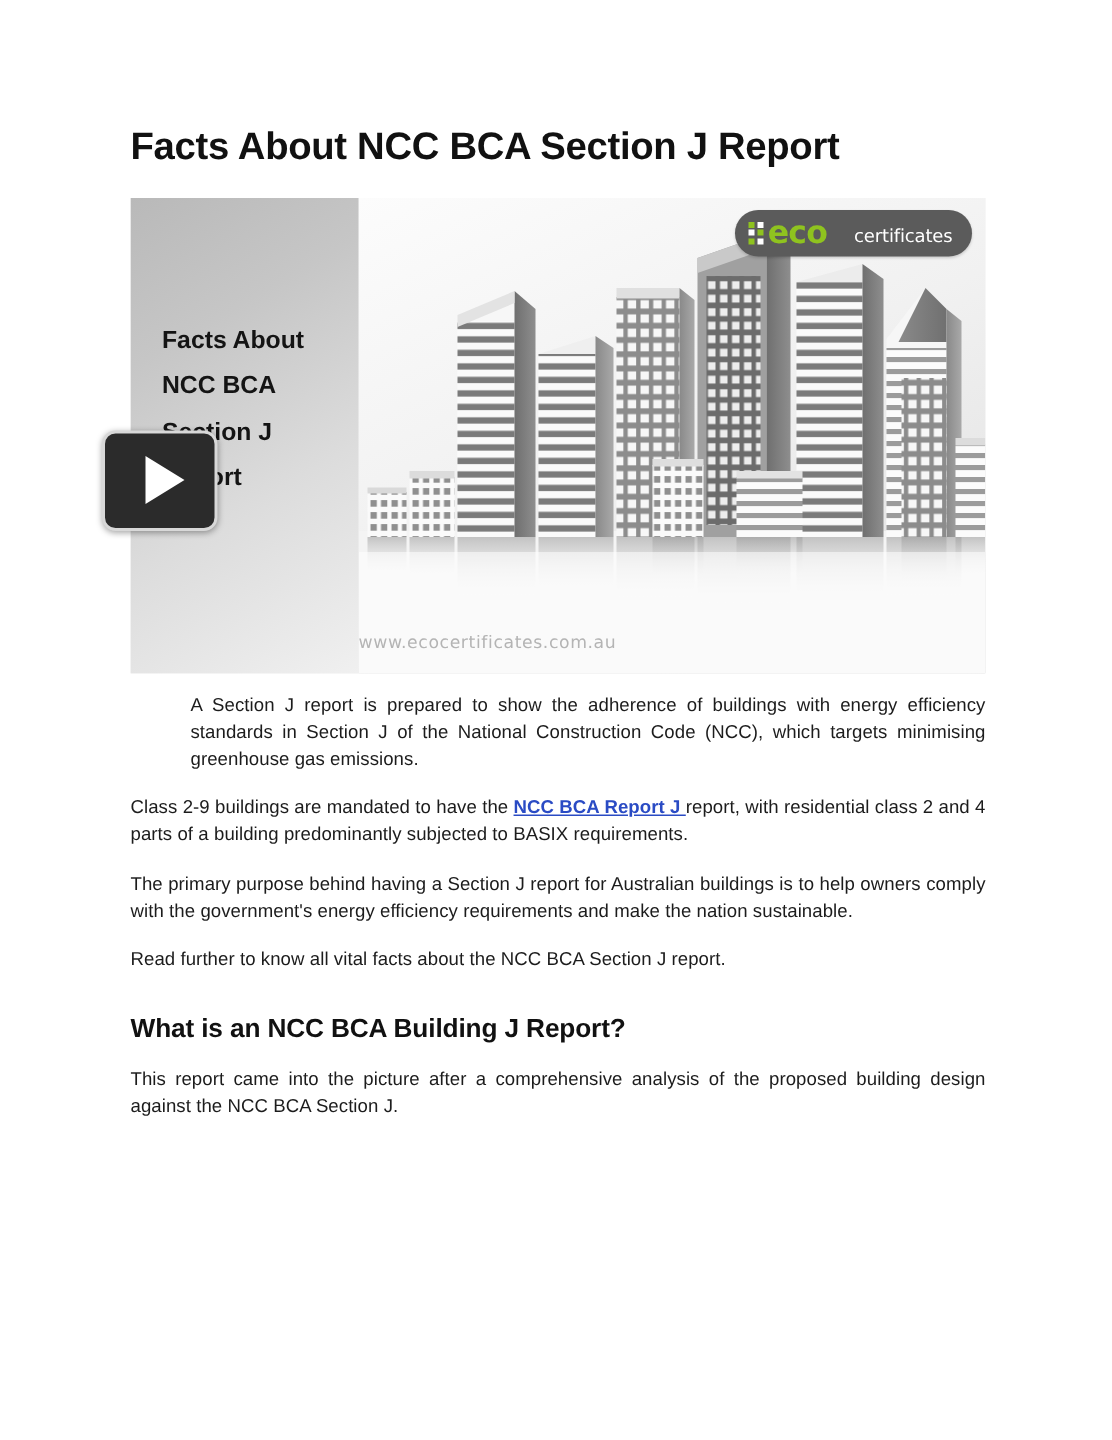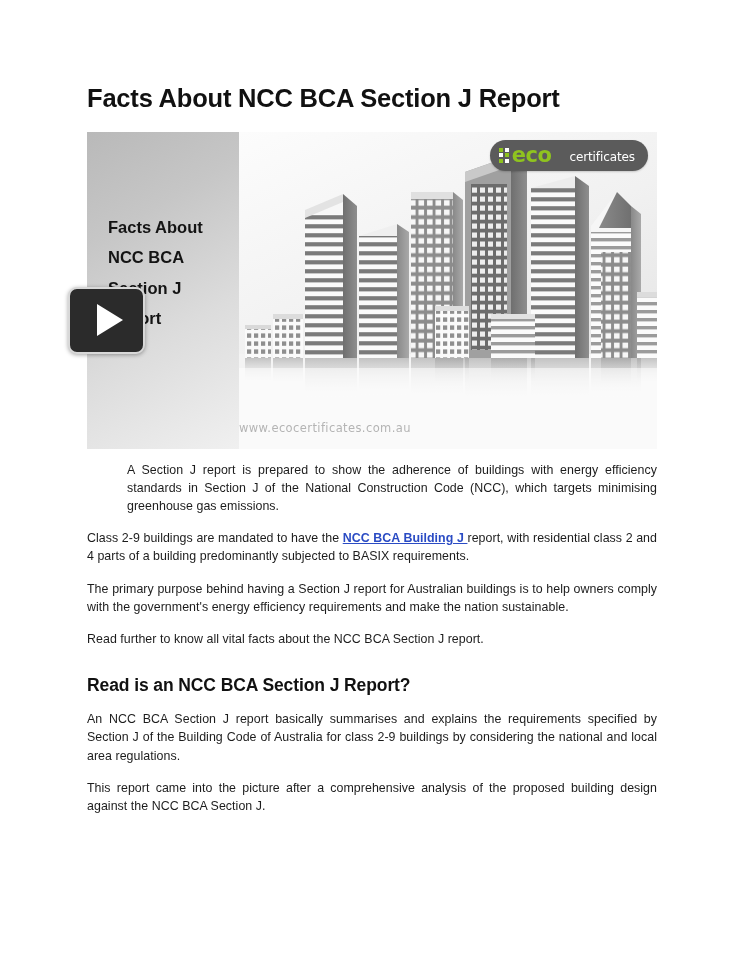--- a/index.html
+++ b/index.html
@@ -364,26 +364,25 @@
         </div>
       </div>
 
       <div class="play-button" title="Play video">
         <span class="play-triangle"></span>
       </div>
     </div>
 
     <p class="para first">A Section J report is prepared to show the adherence of buildings with energy efficiency standards in Section J of the National Construction Code (NCC), which targets minimising greenhouse gas emissions.</p>
 
-    <p class="para"><span>Class 2-9 buildings are mandated to have the </span><a class="link" href="#">NCC BCA Building J </a><span>report, with residential class 2 and 4 parts of a building predominantly subjected to BASIX requirements.</span></p>
+    <p class="para"><span>Class 2-9 buildings are mandated to have the </span><a class="link" href="#">NCC BCA Report J </a><span>report, with residential class 2 and 4 parts of a building predominantly subjected to BASIX requirements.</span></p>
 
     <p class="para">The primary purpose behind having a Section J report for Australian buildings is to help owners comply with the government's energy efficiency requirements and make the nation sustainable.</p>
 
     <p class="para nojust">Read further to know all vital facts about the NCC BCA Section J report.</p>
 
-    <h2 class="section-heading">Read is an NCC BCA Section J Report?</h2>
-
-    <p class="para">An NCC BCA Section J report basically summarises and explains the requirements specified by Section J of the Building Code of Australia for class 2-9 buildings by considering the national and local area regulations.</p>
+    <h2 class="section-heading">What is an NCC BCA Building J Report?</h2>
+
 
     <p class="para">This report came into the picture after a comprehensive analysis of the proposed building design against the NCC BCA Section J.</p>
 
   </div>
 </div>
 
 </body></html>

